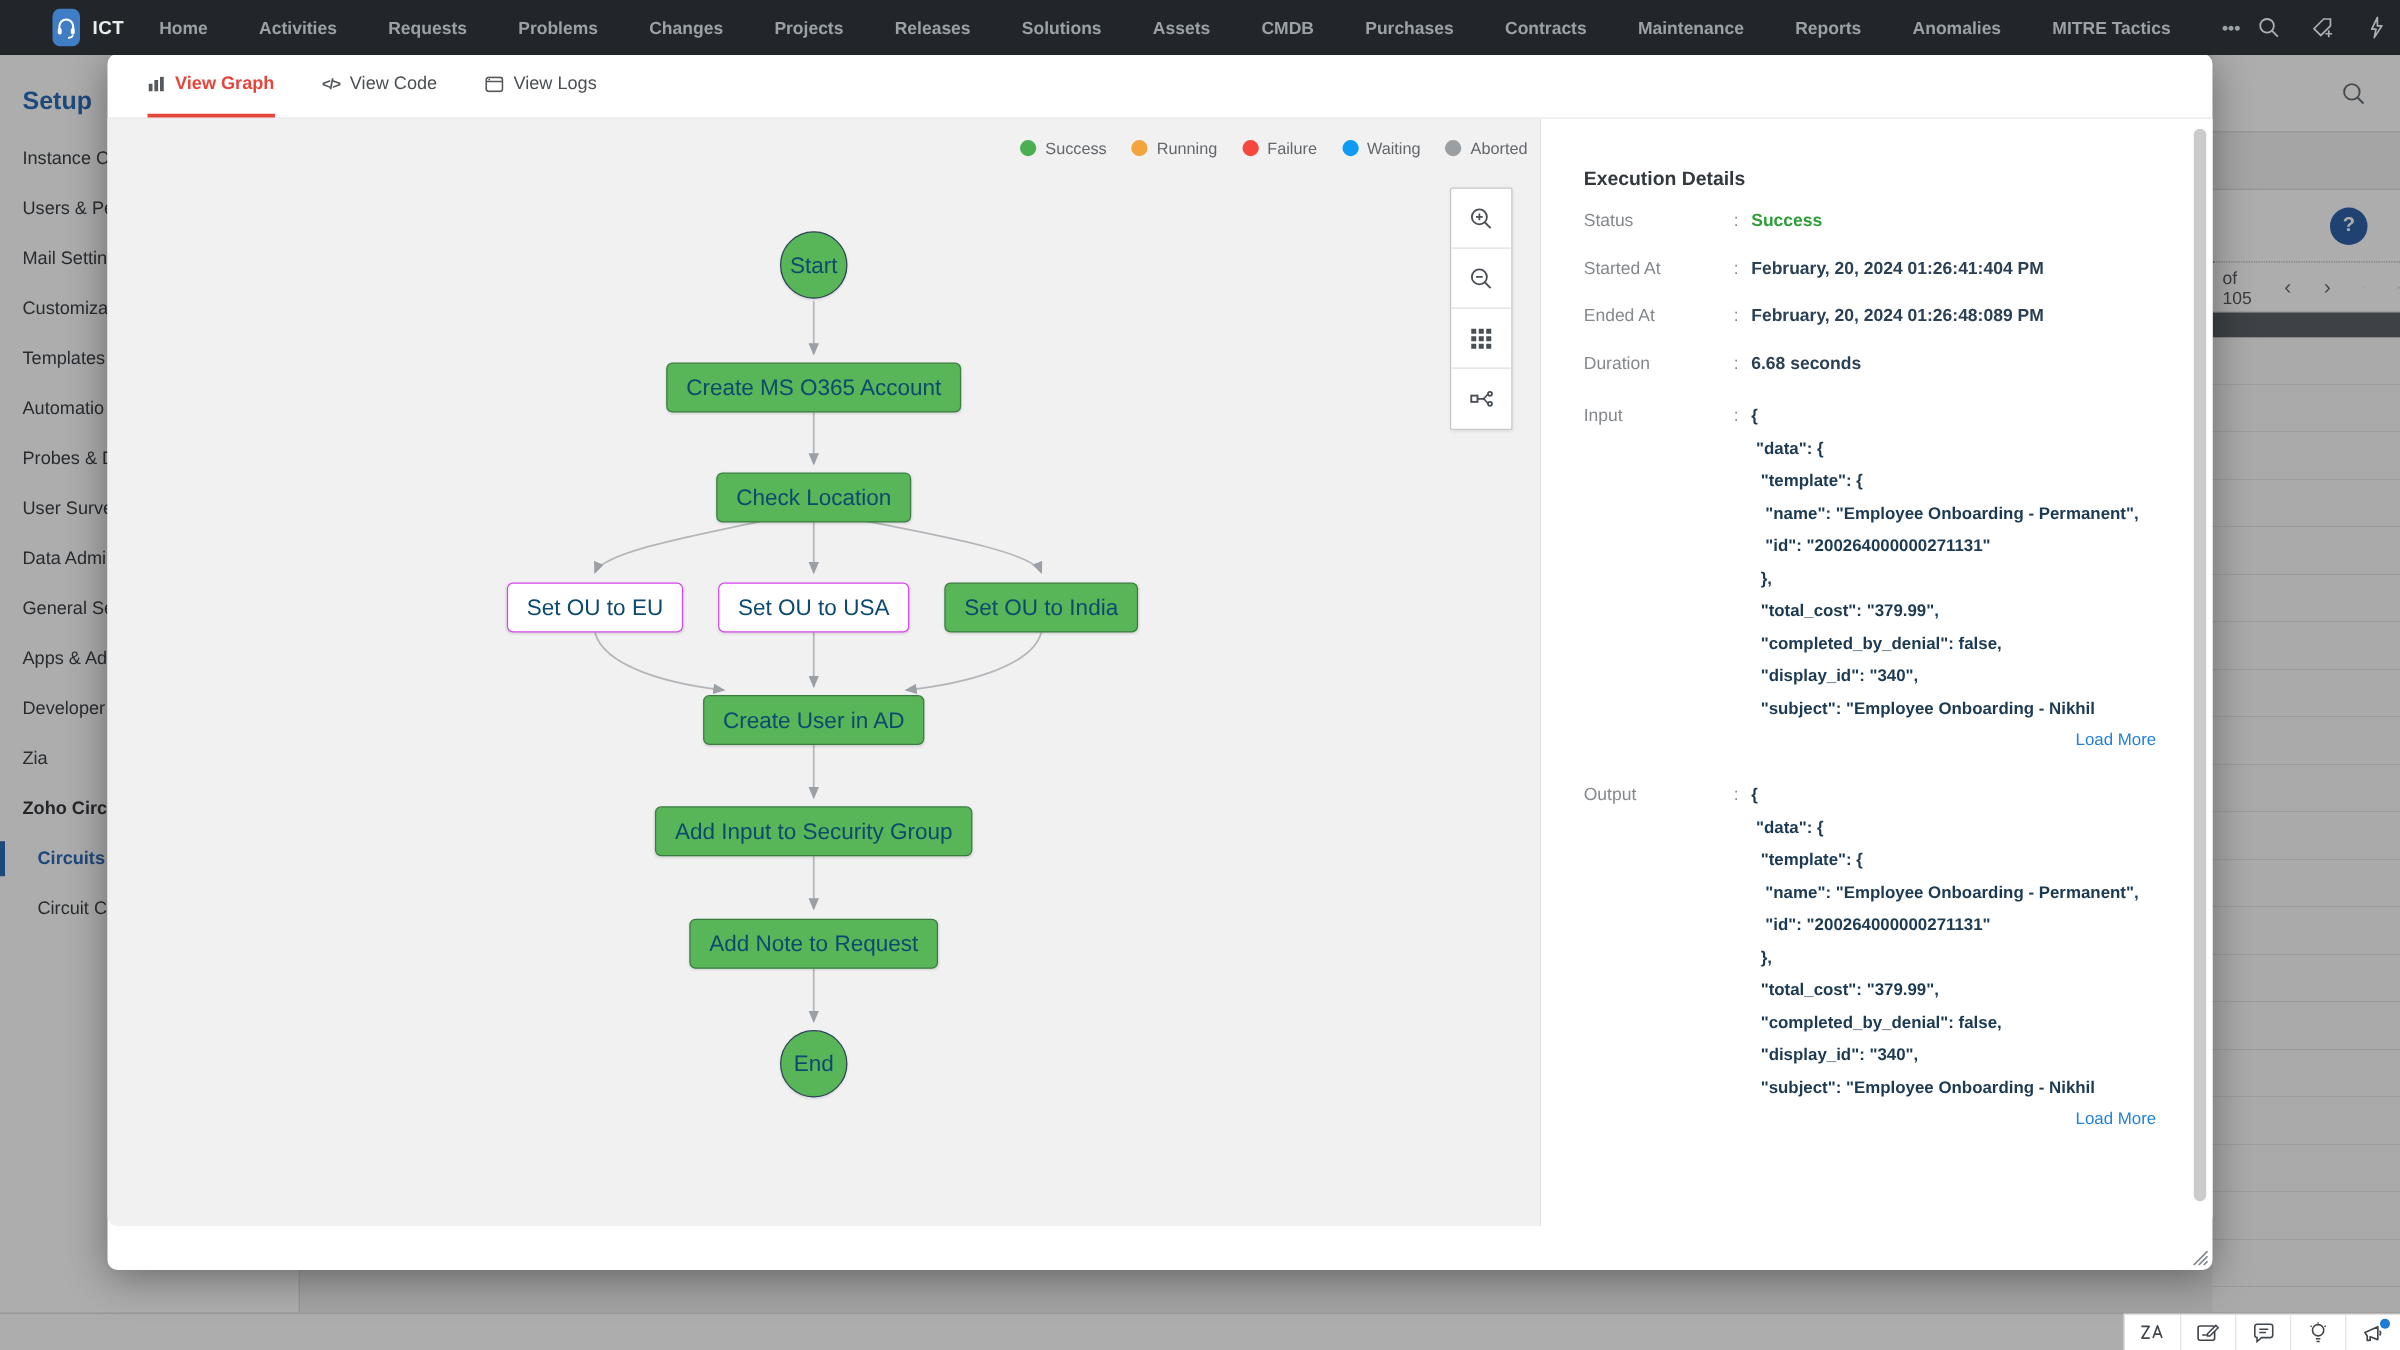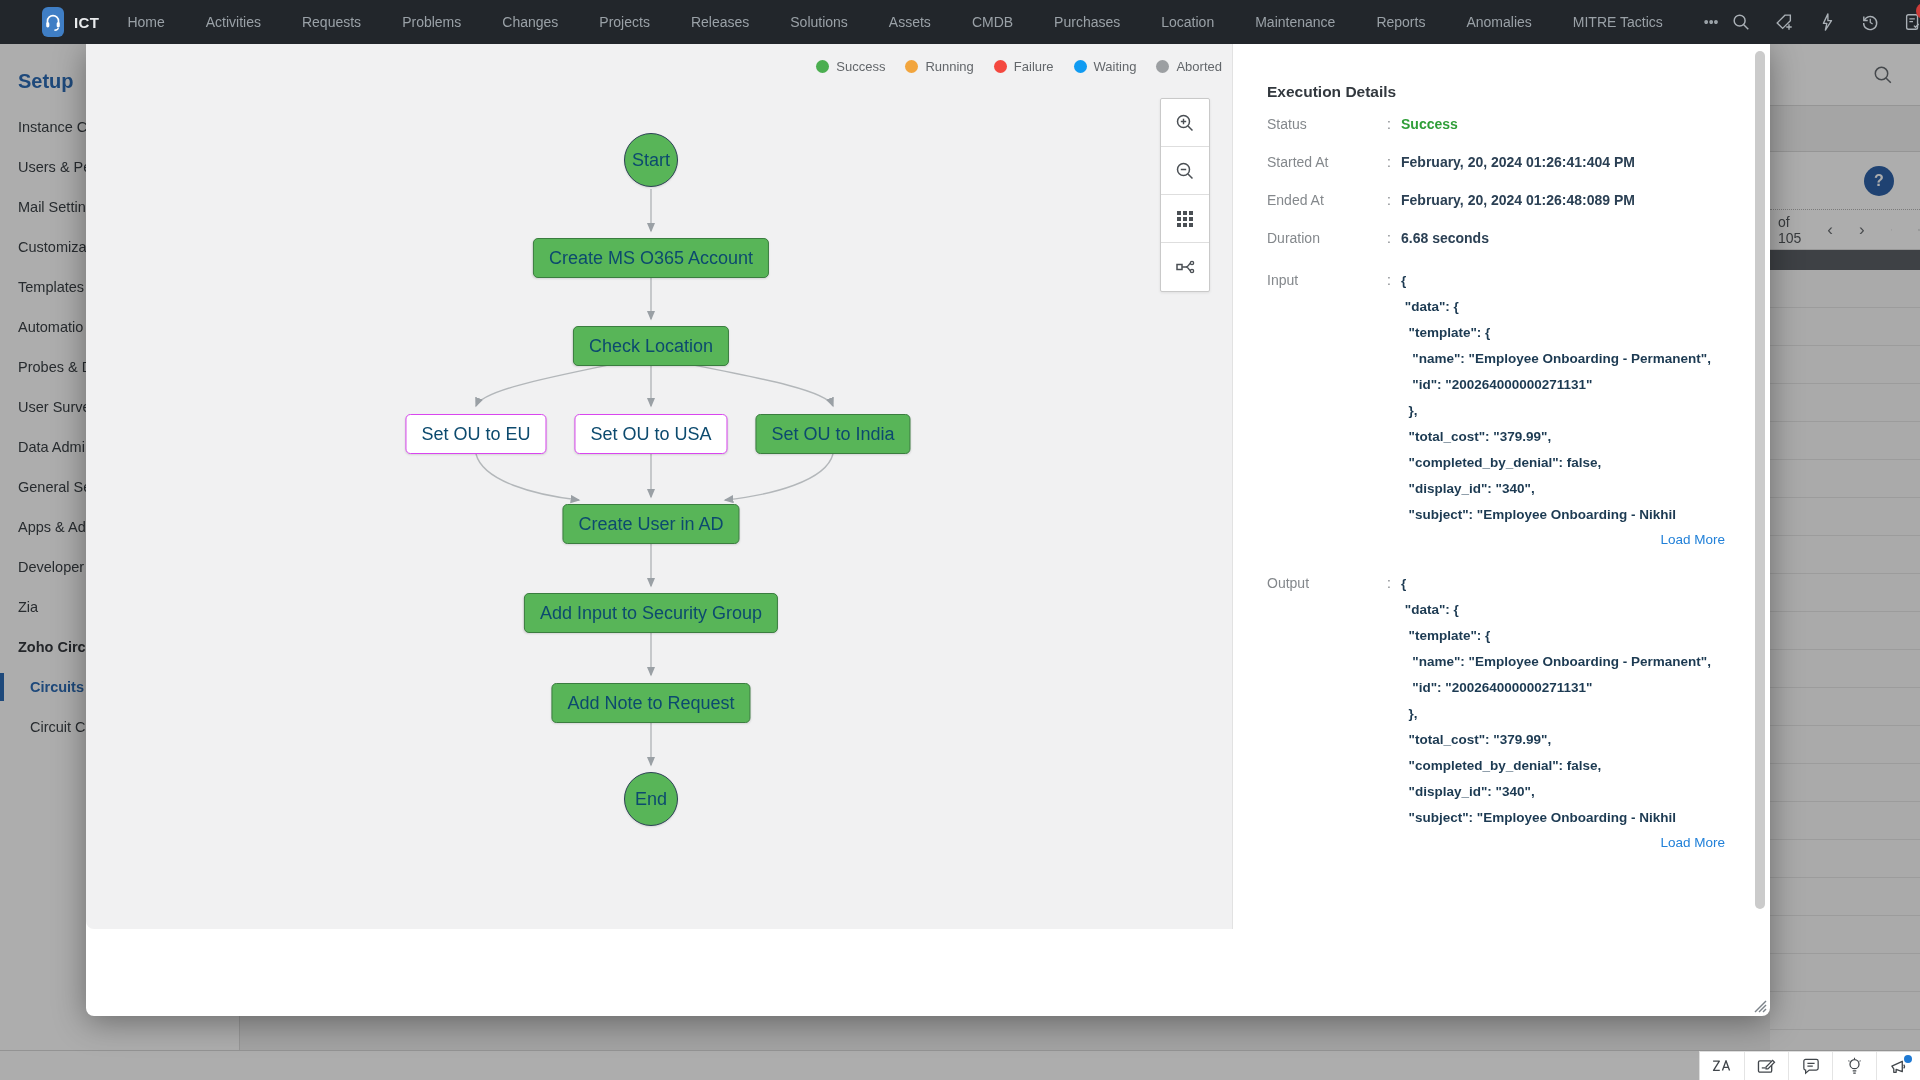--- a/index.html
+++ b/index.html
@@ -6,21 +6,21 @@
   html,body { width:1920px; height:1080px; overflow:hidden; }
   body { font-family:"Liberation Sans","DejaVu Sans",sans-serif; background:#e9e9e9; }
   .stage { position:relative; width:1920px; height:1080px; overflow:hidden; background:#f0f0f0; }
 
   
   .topbar { position:absolute; top:0; left:0; width:1920px; height:44px; background:#22262b;
             display:flex; align-items:center; padding:0 14px; z-index:50; }
   .tb-grid { width:20px; height:20px; margin:0 20px 0 8px; cursor:pointer; }
   .tb-logo { width:30px; height:30px; border-radius:6px; background:#3f7ec5; display:flex; align-items:center; justify-content:center; }
   .tb-appname { color:#e9ebed; font-size:15px; font-weight:700; letter-spacing:.4px; margin:0 28px 0 10px; }
-  .tb-nav { display:flex; align-items:flex-start; gap:41px; flex:1; }
+  .tb-nav { display:flex; align-items:flex-start; gap:41px; flex:1;font-weight:bold; }
   .tb-nav span { color:#9aa1a7; font-size:14px; white-space:nowrap; cursor:pointer; }
   .tb-icons { display:flex; align-items:center; gap:21px; margin-left:12px; }
   .tb-ic { position:relative; width:22px; height:22px; display:flex; align-items:center; justify-content:center; cursor:pointer; }
   .tb-badge { position:absolute; top:-8px; right:-9px; min-width:17px; height:16px; border-radius:9px;
               font-size:10px; font-weight:700; color:#fff; display:flex; align-items:center; justify-content:center; padding:0 4px; }
   .tb-badge.red { background:#cf3b38; }
   .tb-badge.blue { background:#3a77c9; }
   .tb-gear { color:#b9bfc5; font-size:22px; line-height:22px; }
   .tb-avatar { position:relative; width:30px; height:30px; border-radius:50%; background:#a9b0b8; overflow:visible; cursor:pointer; }
   .tb-avatar .dot { position:absolute; right:-1px; bottom:-1px; width:10px; height:10px; border-radius:50%;
@@ -140,21 +140,21 @@
       <span>Activities</span>
       <span>Requests</span>
       <span>Problems</span>
       <span>Changes</span>
       <span>Projects</span>
       <span>Releases</span>
       <span>Solutions</span>
       <span>Assets</span>
       <span>CMDB</span>
       <span>Purchases</span>
-      <span>Location</span>
+      <span>Contracts</span>
       <span>Maintenance</span>
       <span>Reports</span>
       <span>Anomalies</span>
       <span>MITRE Tactics</span>
       <span>•••</span>
     </div>
     <div class="tb-icons">
       <div class="tb-ic">
         <svg width="20" height="20" viewBox="0 0 22 22">
             <circle cx="9.5" cy="9.5" r="6" stroke="#aab0b6" fill="none" stroke-width="1.6"></circle>
@@ -255,20 +255,42 @@
     </div>
     <div class="rf-thead"></div>
     <div class="rf-rows"></div>
   </div>
 
   <div class="bottom-strip"></div>
 
   <div class="overlay"></div>
 
   <div class="modal">
+    <div class="m-tabs">
+      <div class="m-tab active">
+        <svg width="14" height="14" viewBox="0 0 14 14">
+          <rect x="1" y="7" width="3" height="6" fill="#55595d"></rect>
+            <rect x="5.5" y="4" width="3" height="9" fill="#55595d"></rect>
+            <rect x="10" y="1.5" width="3" height="11.5" fill="#55595d"></rect>
+        </svg>
+        <span>View Graph</span>
+      </div>
+      <div class="m-tab">
+        <span class="code-glyph">&lt;/&gt;</span>
+        <span>View Code</span>
+      </div>
+      <div class="m-tab">
+        <svg width="15" height="13" viewBox="0 0 16 14">
+          <rect x="1" y="1" width="14" height="12" rx="2" stroke="#55595d" fill="none" stroke-width="1.4"></rect>
+          <path d="M1 4.6h14" stroke="#55595d" stroke-width="1.3"></path>
+            <circle cx="3.6" cy="2.9" r=".8" fill="#55595d"></circle>
+        </svg>
+        <span>View Logs</span>
+      </div>
+    </div>
 
     <div class="m-body">
 
       <div class="graph">
         <div class="legend">
           <div class="li">
               <span class="dot" style="background-color: rgb(75, 174, 80);"></span>
               <span>Success</span>
             </div>
           <div class="li">

